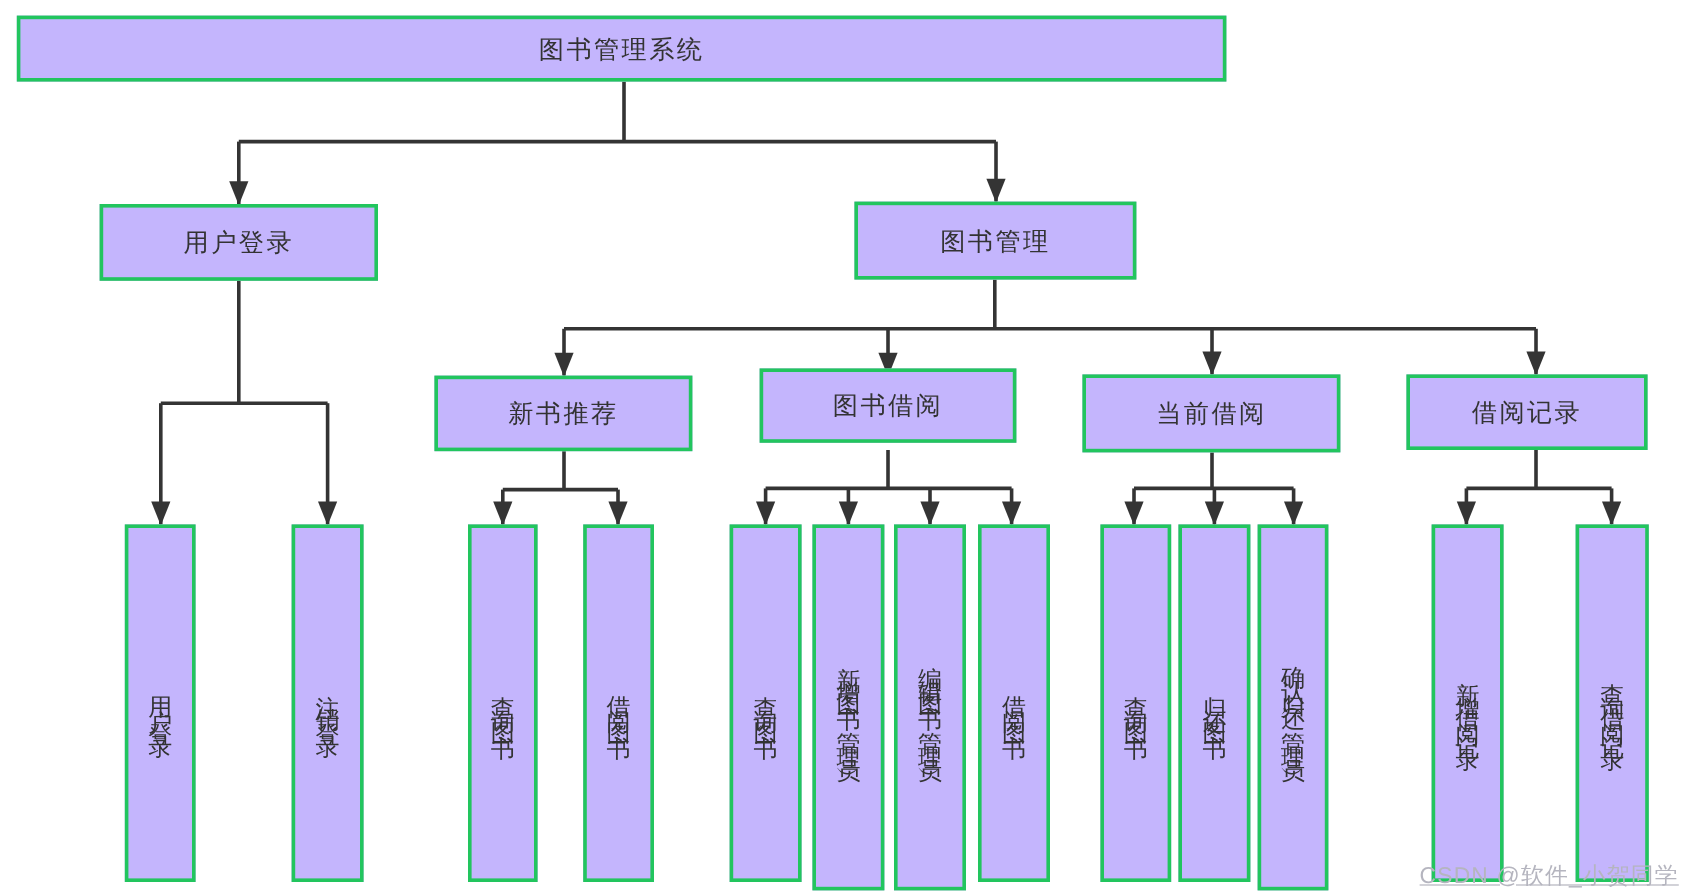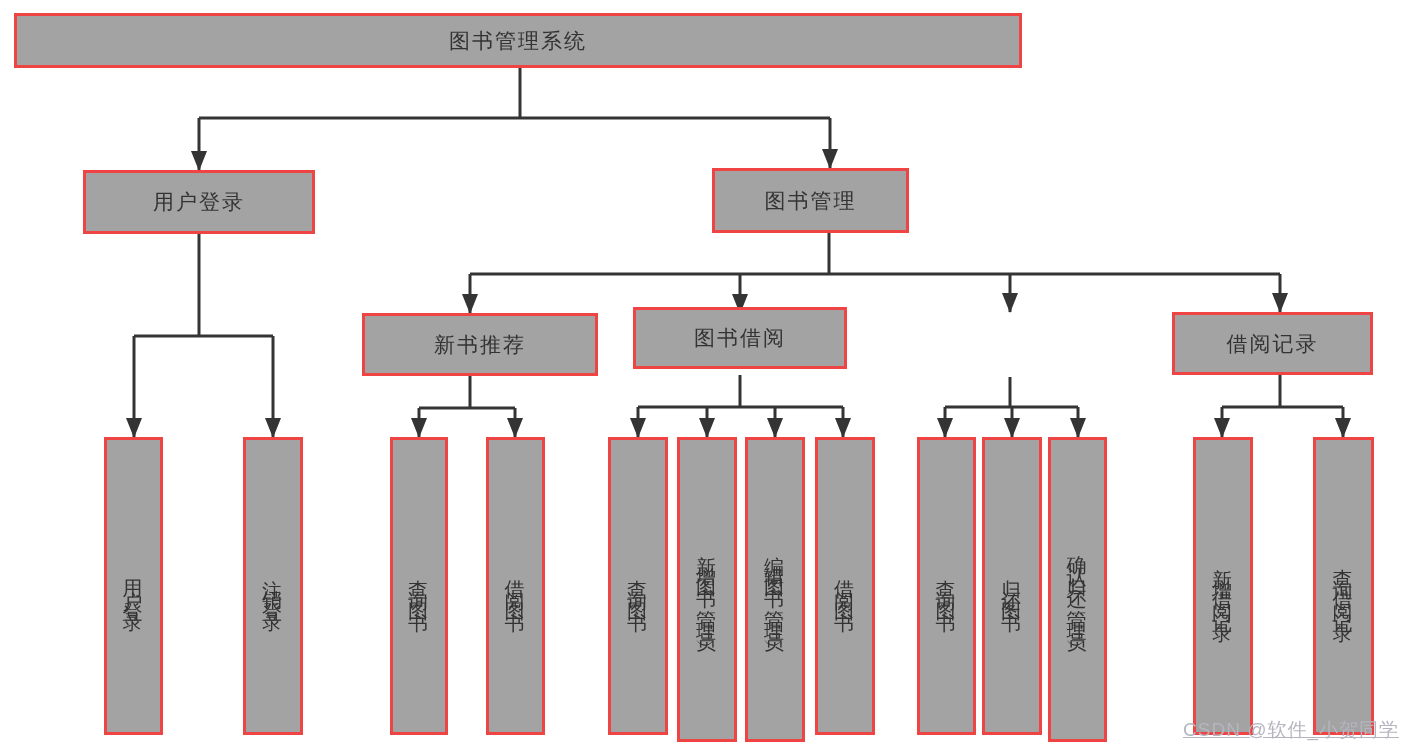--- a/index.html
+++ b/index.html
@@ -6,22 +6,22 @@
   #stage{
     position:relative;
     width:1405px;height:747px;
     background:#ffffff;
     font-family:"Liberation Sans",sans-serif;
     overflow:hidden;
   }
   .box{
     position:absolute;
     box-sizing:border-box;
-    border:3px solid #ef4444;
-    background:#a3a3a3;
+    border:3px solid #22c55e;
+    background:#c4b5fd;
     color:#333333;
     display:flex;
     align-items:center;
     justify-content:center;
   }
   .hbox{font-size:21px;letter-spacing:2px;}
   .leaf .vtext{
     writing-mode:vertical-rl;
     text-orientation:mixed;
     font-size:20px;
@@ -89,24 +89,25 @@
 
     <path d="M1280,375 V407"></path>
     <path d="M1222,407 H1343"></path>
     <path d="M1222,407 V437" marker-end="url(#ah)"></path>
     <path d="M1343,407 V437" marker-end="url(#ah)"></path>
   </svg>
 
   <div class="box hbox" style="left:14px;top:13px;width:1008px;height:55px">图书管理系统</div>
 
   <div class="box hbox" style="left:83px;top:170px;width:232px;height:64px">用户登录</div>
-  <div class="box hbox" style="left:712px;top:168px;width:197px;height:65px">图书管理</div>
+  <div class="box hbox" style="left:712px;top:168px;width:235px;height:65px">图书管理</div>
 
-  <div class="box hbox" style="left:362px;top:313px;width:236px;height:63px">新书推荐</div>
+  <div class="box hbox" style="left:362px;top:313px;width:215px;height:63px">新书推荐</div>
   <div class="box hbox" style="left:633px;top:307px;width:214px;height:62px">图书借阅</div>
+  <div class="box hbox" style="left:902px;top:312px;width:215px;height:65px">当前借阅</div>
   <div class="box hbox" style="left:1172px;top:312px;width:201px;height:63px">借阅记录</div>
 
   <div class="box leaf" style="left:104px;top:437px;width:59px;height:298px">
     <span class="vtext">用户登录</span>
   </div>
   <div class="box leaf" style="left:243px;top:437px;width:60px;height:298px">
     <span class="vtext">注销登录</span>
   </div>
   <div class="box leaf" style="left:390px;top:437px;width:58px;height:298px">
     <span class="vtext">查询图书</span>

